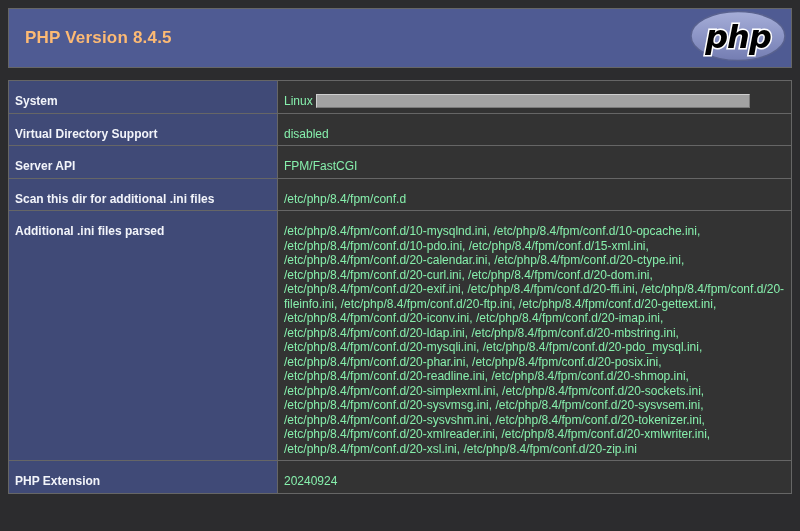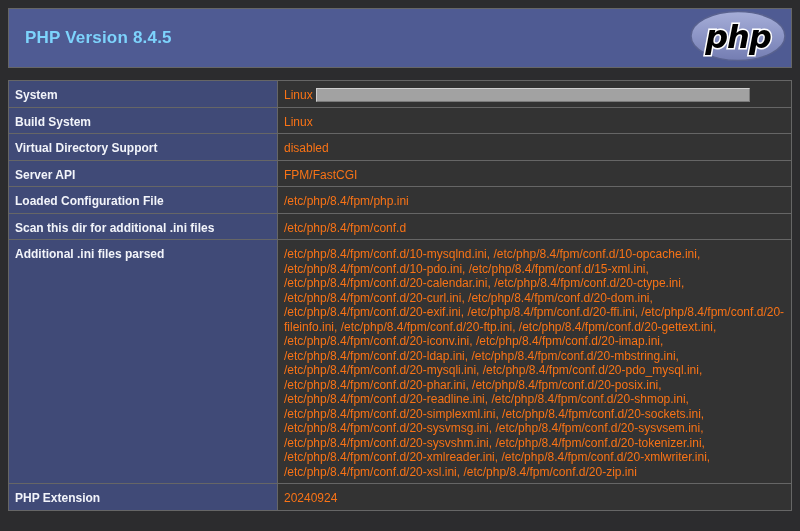--- a/index.html
+++ b/index.html
@@ -23,52 +23,52 @@
     box-sizing: border-box;
     display: flex;
     align-items: center;
     justify-content: space-between;
     margin-bottom: 12px;
   }
   .header h1 {
     margin: 0 0 0 16px;
     font-size: 17px;
     font-weight: bold;
-    color: #7dd3fc;
+    color: #fdba74;
     letter-spacing: 0.2px;
   }
   .logo {
     width: 106px;
     height: 54px;
     align-self: flex-start;
     display: block;
   }
   
   table.info {
     width: 100%;
     border-collapse: collapse;
   }
   table.info td {
     border: 1px solid #666;
     font-size: 12px;
     line-height: 1.21;
     vertical-align: baseline;
-    padding: 7px 6px 4px 6px;
+    padding: 13px 6px 4px 6px;
     word-wrap: break-word;
   }
   td.e {
     background-color: #404a77;
     width: 256px;
     font-weight: bold;
     color: #f2f4fa;
   }
   td.v {
     background-color: #333333;
     max-width: 506px;
-    color: #f97316;
+    color: #86efac;
   }
   .redacted-bar {
     display: inline-block;
     width: 432px;
     height: 12px;
     margin-left: 3px;
     background-color: #a2a2a2;
     border-style: solid;
     border-width: 1px;
     border-color: #cfcfcf #7a7a7a #7a7a7a #cfcfcf;
@@ -97,34 +97,26 @@
     </span>
   </div>
 
   <table class="info">
     <tbody>
       <tr>
         <td class="e">System</td>
         <td class="v"><span>Linux</span><span class="redacted-bar"></span></td>
       </tr>
       <tr>
-        <td class="e">Build System</td>
-        <td class="v">Linux</td>
-      </tr>
-      <tr>
         <td class="e">Virtual Directory Support</td>
         <td class="v">disabled</td>
       </tr>
       <tr>
         <td class="e">Server API</td>
         <td class="v">FPM/FastCGI</td>
-      </tr>
-      <tr>
-        <td class="e">Loaded Configuration File</td>
-        <td class="v">/etc/php/8.4/fpm/php.ini</td>
       </tr>
       <tr>
         <td class="e">Scan this dir for additional .ini files</td>
         <td class="v">/etc/php/8.4/fpm/conf.d</td>
       </tr>
       <tr>
         <td class="e">Additional .ini files parsed</td>
         <td class="v">/etc/php/8.4/fpm/conf.d/10-mysqlnd.ini, /etc/php/8.4/fpm/conf.d/10-opcache.ini, /etc/php/8.4/fpm/conf.d/10-pdo.ini, /etc/php/8.4/fpm/conf.d/15-xml.ini, /etc/php/8.4/fpm/conf.d/20-calendar.ini, /etc/php/8.4/fpm/conf.d/20-ctype.ini, /etc/php/8.4/fpm/conf.d/20-curl.ini, /etc/php/8.4/fpm/conf.d/20-dom.ini, /etc/php/8.4/fpm/conf.d/20-exif.ini, /etc/php/8.4/fpm/conf.d/20-ffi.ini, /etc/php/8.4/fpm/conf.d/20-fileinfo.ini, /etc/php/8.4/fpm/conf.d/20-ftp.ini, /etc/php/8.4/fpm/conf.d/20-gettext.ini, /etc/php/8.4/fpm/conf.d/20-iconv.ini, /etc/php/8.4/fpm/conf.d/20-imap.ini, /etc/php/8.4/fpm/conf.d/20-ldap.ini, /etc/php/8.4/fpm/conf.d/20-mbstring.ini, /etc/php/8.4/fpm/conf.d/20-mysqli.ini, /etc/php/8.4/fpm/conf.d/20-pdo_mysql.ini, /etc/php/8.4/fpm/conf.d/20-phar.ini, /etc/php/8.4/fpm/conf.d/20-posix.ini, /etc/php/8.4/fpm/conf.d/20-readline.ini, /etc/php/8.4/fpm/conf.d/20-shmop.ini, /etc/php/8.4/fpm/conf.d/20-simplexml.ini, /etc/php/8.4/fpm/conf.d/20-sockets.ini, /etc/php/8.4/fpm/conf.d/20-sysvmsg.ini, /etc/php/8.4/fpm/conf.d/20-sysvsem.ini, /etc/php/8.4/fpm/conf.d/20-sysvshm.ini, /etc/php/8.4/fpm/conf.d/20-tokenizer.ini, /etc/php/8.4/fpm/conf.d/20-xmlreader.ini, /etc/php/8.4/fpm/conf.d/20-xmlwriter.ini, /etc/php/8.4/fpm/conf.d/20-xsl.ini, /etc/php/8.4/fpm/conf.d/20-zip.ini</td>
       </tr>
       <tr>

